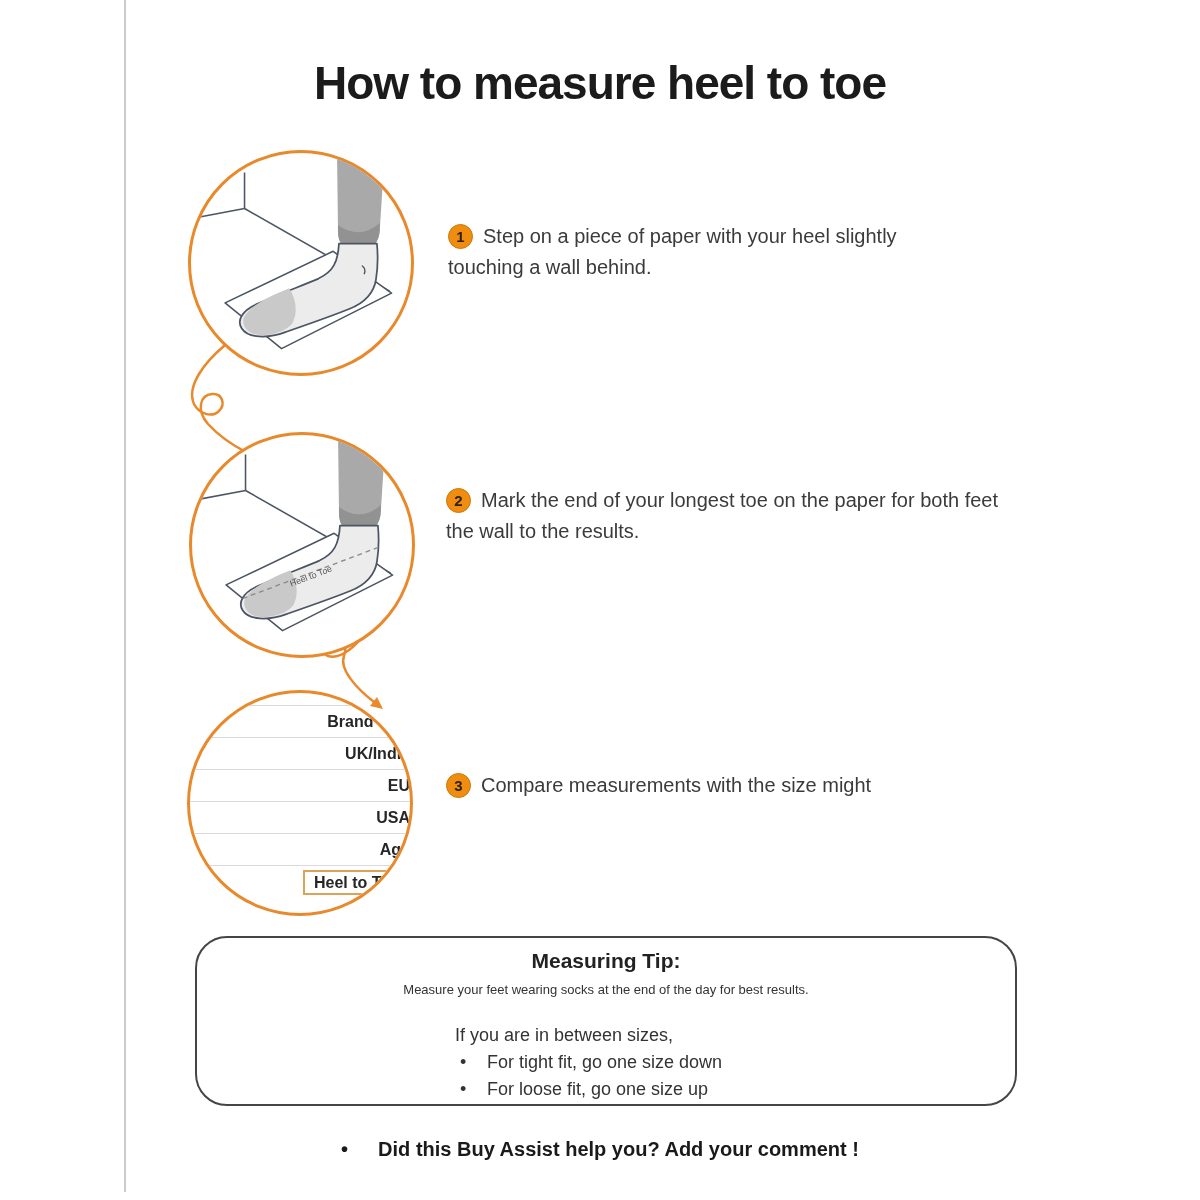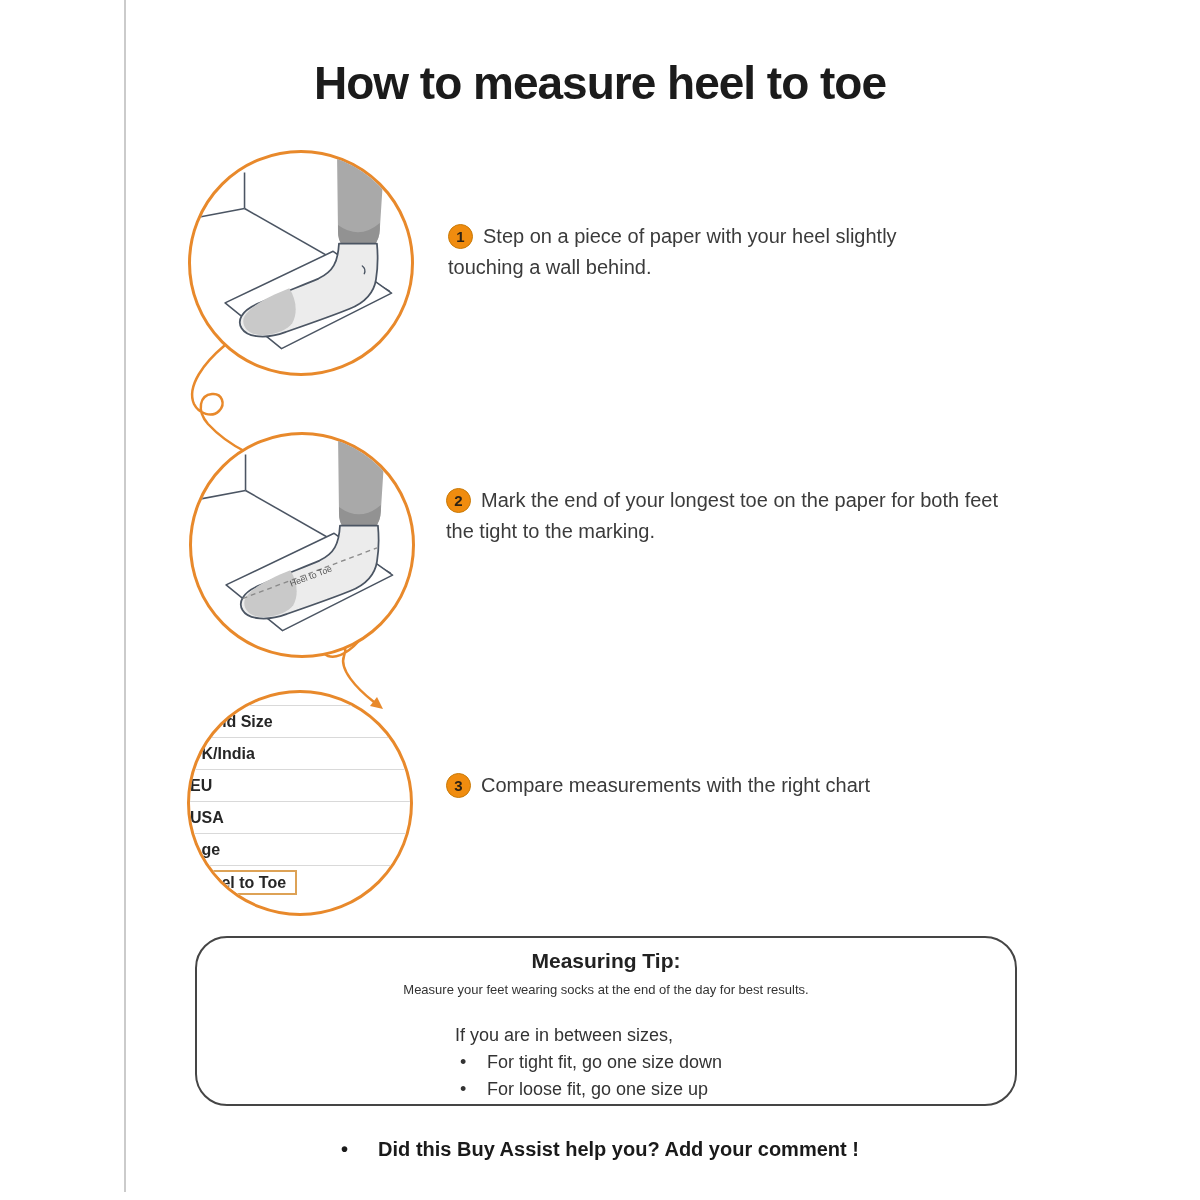--- a/index.html
+++ b/index.html
@@ -9,21 +9,21 @@
   .title{position:absolute;left:0;top:56px;width:100%;margin:0;text-align:center;
          font-size:46px;font-weight:800;letter-spacing:-1px;color:#1b1b1b;}
   .circle{position:absolute;width:226px;height:226px;box-sizing:border-box;
           border:3px solid #E8892B;border-radius:50%;background:#fff;overflow:hidden;}
   .c1{left:188px;top:150px;}
   .c2{left:189px;top:432px;}
   .c3{left:187px;top:690px;}
   .circle svg{position:absolute;left:0;top:0;width:100%;height:100%;}
   .chart-rows{position:absolute;left:0;top:12px;width:100%;}
   .chart-row{height:31px;border-top:1px solid #d9d9d9;display:flex;align-items:center;
-             justify-content:flex-start;font-size:16px;font-weight:700;color:#262626;}
+             justify-content:flex-end;font-size:16px;font-weight:700;color:#262626;}
   .chip{display:inline-block;border:2px solid #DDA256;background:#fff;padding:0 9px;
         line-height:21px;font-size:16px;font-weight:700;color:#262626;margin-top:2px;}
   .connectors{position:absolute;left:0;top:0;width:1200px;height:1200px;pointer-events:none;}
   .step{position:absolute;font-size:20px;line-height:31px;color:#3b3b3b;}
   .s1{left:448px;top:221px;}
   .s2{left:446px;top:485px;}
   .s3{left:446px;top:770px;}
   .stepline-first{display:flex;align-items:center;gap:10px;}
   .badge{display:inline-flex;flex:0 0 25px;width:25px;height:25px;border-radius:50%;
          background:#F08C0F;border:1px solid #c97a07;box-sizing:border-box;
@@ -112,27 +112,27 @@
       <span>Step on a piece of paper with your heel slightly</span>
     </div>
     <div>touching a wall behind.</div>
   </div>
 
   <div class="step s2">
     <div class="stepline-first">
       <span class="badge">2</span>
       <span>Mark the end of your longest toe on the paper for both feet</span>
     </div>
-    <div>the tight to the marking.</div>
+    <div>the wall to the results.</div>
   </div>
 
   <div class="step s3">
     <div class="stepline-first">
       <span class="badge">3</span>
-      <span>Compare measurements with the right chart</span>
+      <span>Compare measurements with the size might</span>
     </div>
   </div>
 
   <div class="tipbox">
     <div class="tip-title">Measuring Tip:</div>
     <div class="tip-line">Measure your feet wearing socks at the end of the day for best results.</div>
     <div class="tip-sub">
       <div>If you are in between sizes,</div>
       <div class="tip-bullet">
         <span class="dot">•</span>

